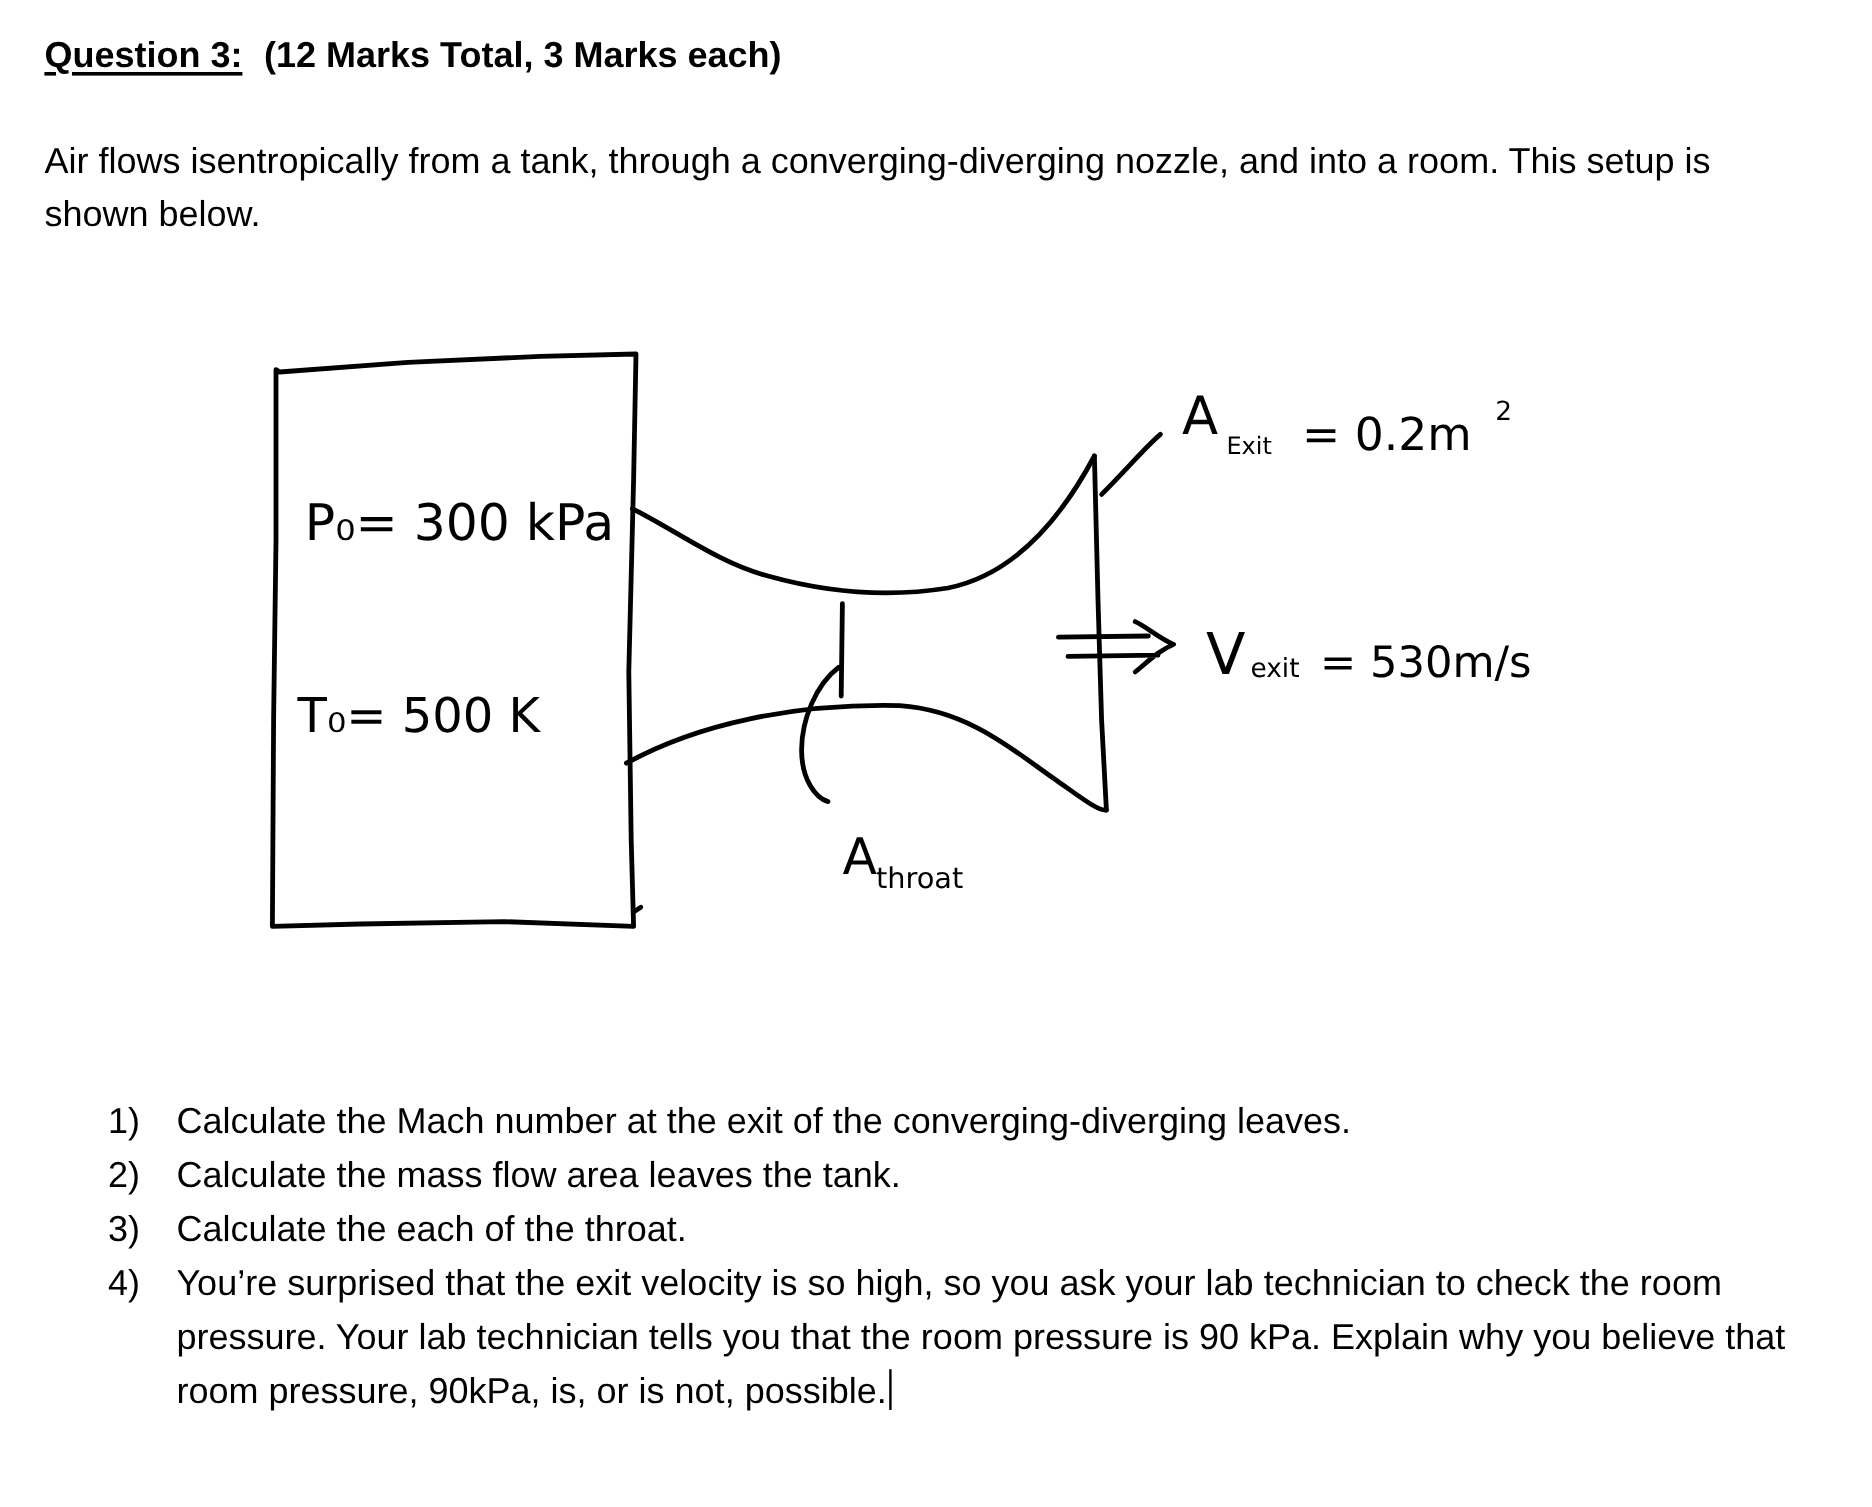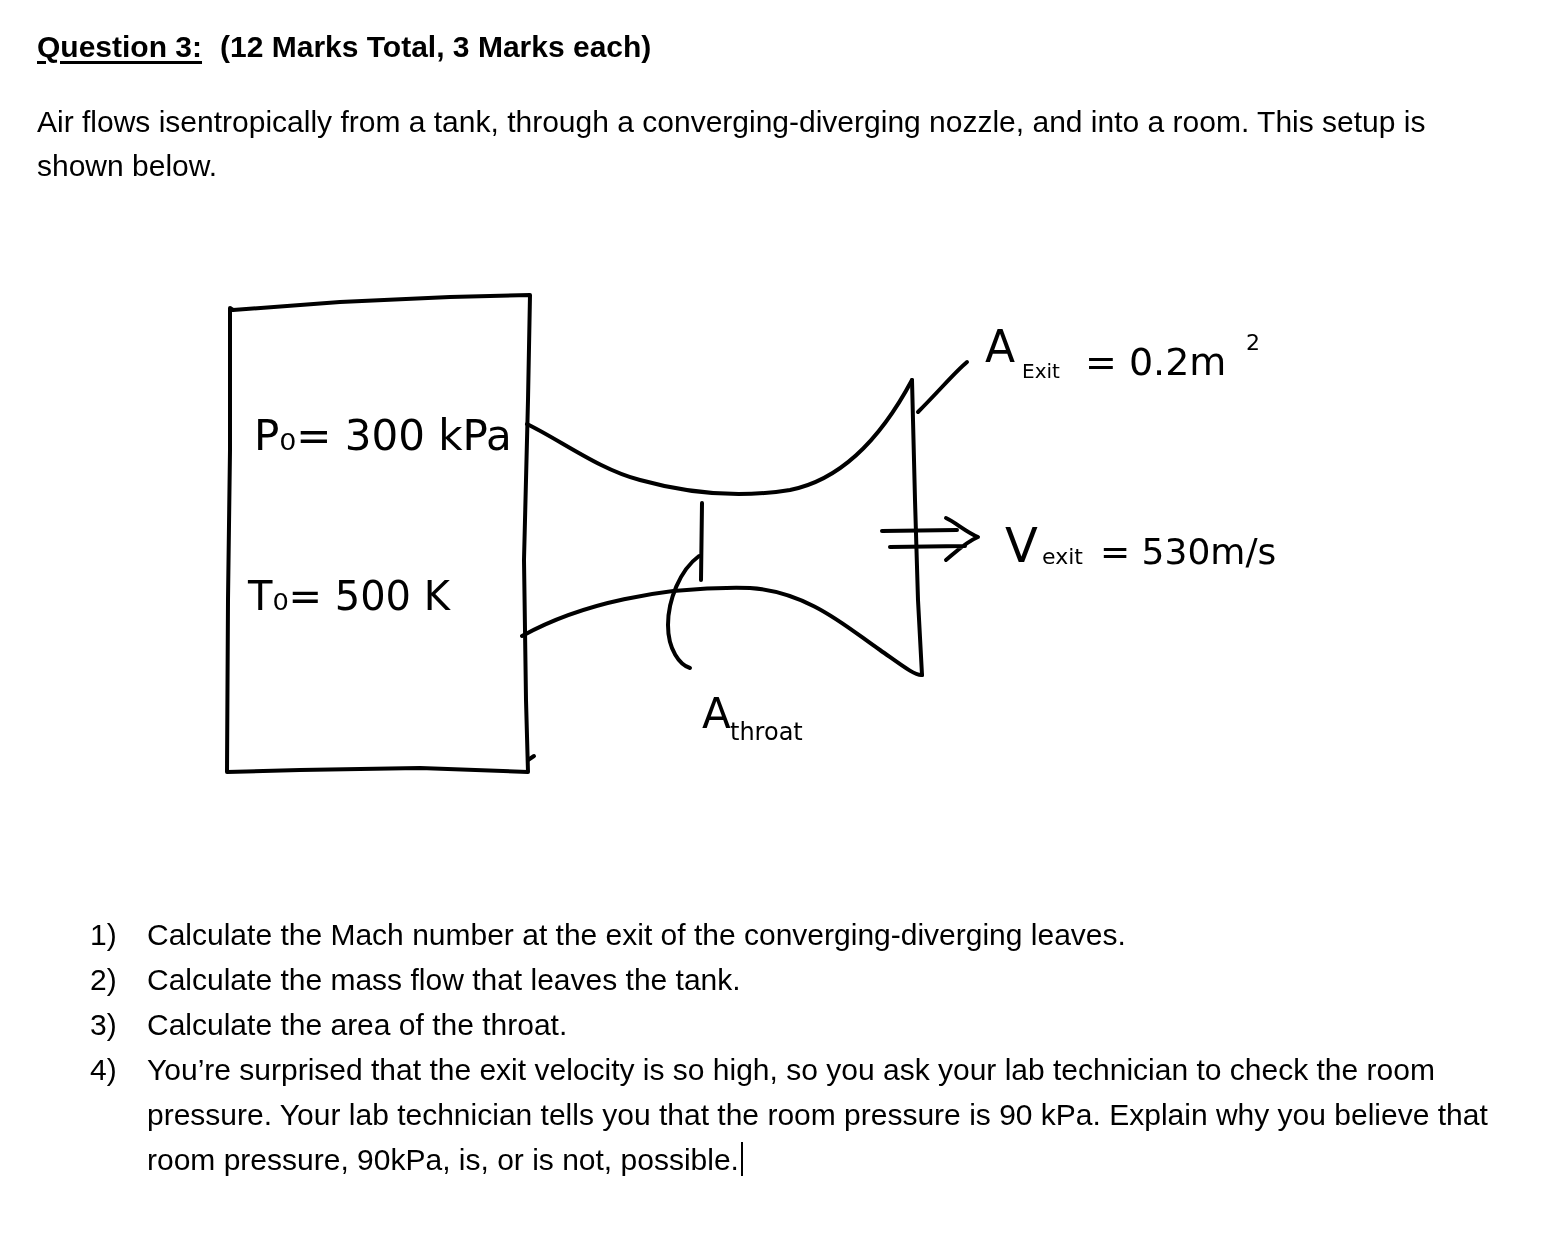--- a/index.html
+++ b/index.html
@@ -1,21 +1,21 @@
 <!DOCTYPE html>
 <html><head>
 <meta charset="utf-8">
 <style>
   html, body { margin: 0; padding: 0; background: #ffffff; }
   body { width: 1560px; height: 1256px; position: relative; overflow: hidden;
          font-family: "Liberation Sans", sans-serif; color: #000; }
   .heading { position: absolute; left: 37px; top: 30px; font-size: 30px; font-weight: bold; white-space: nowrap; }
   .heading .qlabel { text-decoration: underline; text-decoration-thickness: 3px; text-underline-offset: 4px; }
   .heading .marks { margin-left: 18px; }
-  .intro { position: absolute; left: 37px; top: 100px; width: 1480px; font-size: 30px; line-height: 44px; }
+  .intro { position: absolute; left: 37px; top: 113px; width: 1480px; font-size: 30px; line-height: 44px; }
   svg.diagram { position: absolute; left: 0; top: 0; }
   .hand { font-family: "DejaVu Sans", sans-serif; font-weight: normal; fill: #000; }
   ol.tasks { position: absolute; left: 90px; top: 912px; margin: 0; padding: 0; list-style: none;
              font-size: 30px; line-height: 45px; width: 1400px; }
   ol.tasks li { display: flex; }
   ol.tasks .num { width: 57px; flex: none; }
   ol.tasks .txt { flex: 1; }
   .caret { display: inline-block; width: 2px; height: 34px; background: #000; vertical-align: -6px; margin-left: 2px; }
 </style>
 </head>
@@ -70,23 +70,23 @@
   </g>
 </svg>
 
 <ol class="tasks">
   <li>
     <span class="num">1)</span>
     <span class="txt">Calculate the Mach number at the exit of the converging-diverging leaves.</span>
   </li>
   <li>
     <span class="num">2)</span>
-    <span class="txt">Calculate the mass flow that leaves the tank.</span>
+    <span class="txt">Calculate the mass flow area leaves the tank.</span>
   </li>
   <li>
     <span class="num">3)</span>
-    <span class="txt">Calculate the area of the throat.</span>
+    <span class="txt">Calculate the each of the throat.</span>
   </li>
   <li>
     <span class="num">4)</span>
     <span class="txt"><span>You’re surprised that the exit velocity is so high, so you ask your lab technician to check the room pressure. Your lab technician tells you that the room pressure is 90 kPa. Explain why you believe that room pressure, 90kPa, is, or is not, possible.</span><span class="caret"></span></span>
   </li>
 </ol>
 
 </body></html>

